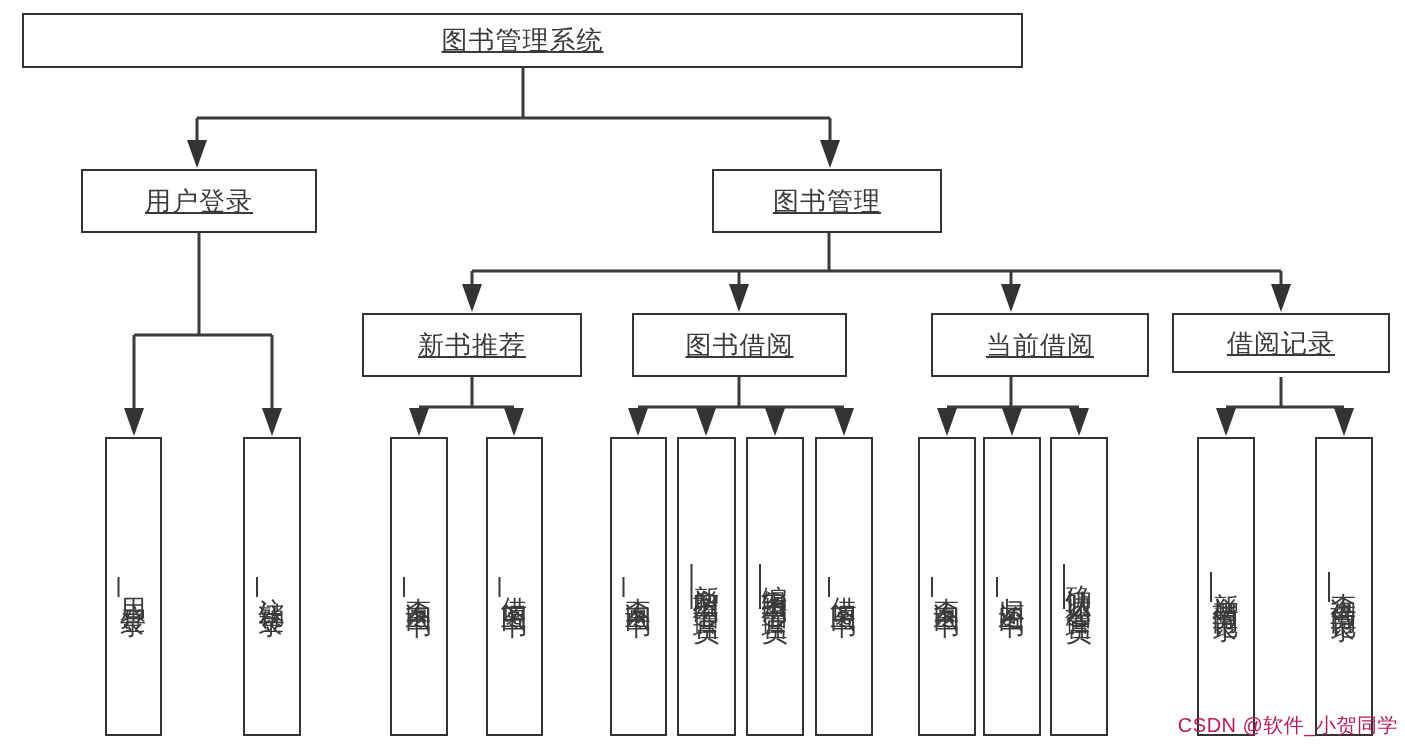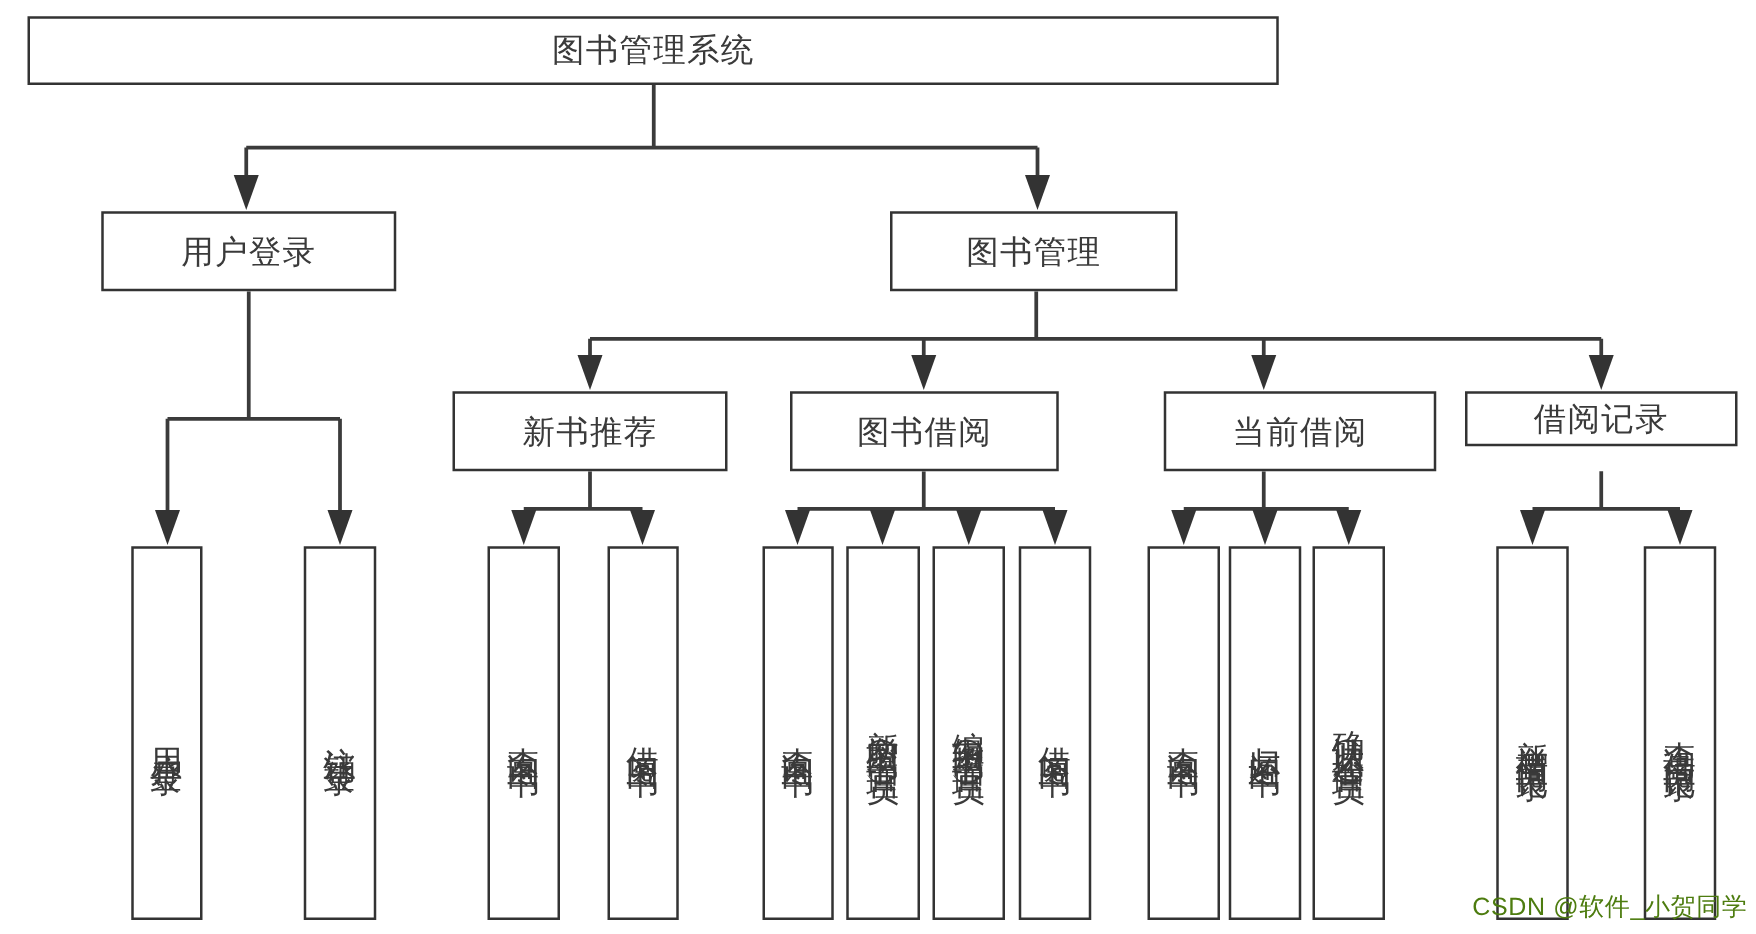--- a/index.html
+++ b/index.html
@@ -6,29 +6,29 @@
   .stage{
     position:relative;width:1405px;height:747px;background:#ffffff;overflow:hidden;
     font-family:"Liberation Sans","DejaVu Sans",sans-serif;color:#383838;
   }
   .wires{position:absolute;left:0;top:0;z-index:1;}
   .wires path{fill:none;stroke:#3b3b3b;stroke-width:3;}
   .wires polygon{fill:#333333;stroke:none;}
   .box{
     position:absolute;z-index:2;background:#ffffff;border:2.5px solid #333333;
     display:flex;align-items:center;justify-content:center;
-    font-size:26px;letter-spacing:1px;color:#3a3a3a;box-sizing:border-box;
+    font-size:26px;letter-spacing:1px;color:#3a3a3a;box-sizing:border-box;text-decoration:underline;
   }
   .vbox{
     writing-mode:vertical-rl;text-orientation:mixed;
     letter-spacing:5px;line-height:1;
   }
   .watermark{
     position:absolute;z-index:3;right:7px;top:712px;
-    font-size:20px;letter-spacing:0.5px;color:#4d7c0f;white-space:nowrap;
+    font-size:20px;letter-spacing:0.5px;color:#be185d;white-space:nowrap;
   }
 </style>
 </head>
 <body>
 
 <div class="stage">
 
   <svg class="wires" width="1405" height="747" viewBox="0 0 1405 747">
     <g>
       <path d="M523 68 V118 M197 118 H830 M197 118 V142 M830 118 V142"></path>
@@ -73,21 +73,21 @@
   </svg>
 
   <div class="box" style="left:22px;top:13px;width:1001px;height:55px">图书管理系统</div>
 
   <div class="box" style="left:81px;top:169px;width:236px;height:64px">用户登录</div>
   <div class="box" style="left:712px;top:169px;width:230px;height:64px">图书管理</div>
 
   <div class="box" style="left:632px;top:313px;width:215px;height:64px">图书借阅</div>
   <div class="box" style="left:362px;top:313px;width:220px;height:64px">新书推荐</div>
   <div class="box" style="left:931px;top:313px;width:218px;height:64px">当前借阅</div>
-  <div class="box" style="left:1172px;top:313px;width:218px;height:44px">借阅记录</div>
+  <div class="box" style="left:1172px;top:313px;width:218px;height:60px">借阅记录</div>
 
   <div class="box vbox" style="left:105px;top:437px;width:57px;height:299px">用户登录</div>
   <div class="box vbox" style="left:243px;top:437px;width:58px;height:299px">注销登录</div>
 
   <div class="box vbox" style="left:390px;top:437px;width:58px;height:299px">查询图书</div>
   <div class="box vbox" style="left:486px;top:437px;width:57px;height:299px">借阅图书</div>
 
   <div class="box vbox" style="left:610px;top:437px;width:57px;height:299px">查询图书</div>
   <div class="box vbox" style="left:677px;top:437px;width:59px;height:299px">新增图书（管理员）</div>
   <div class="box vbox" style="left:746px;top:437px;width:58px;height:299px">编辑图书（管理员）</div>

